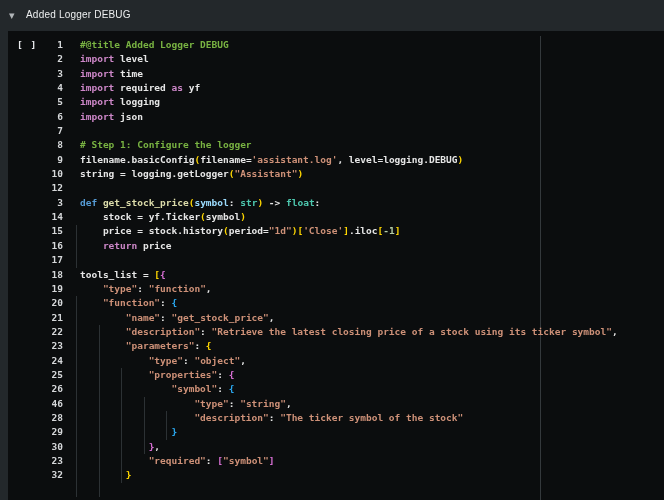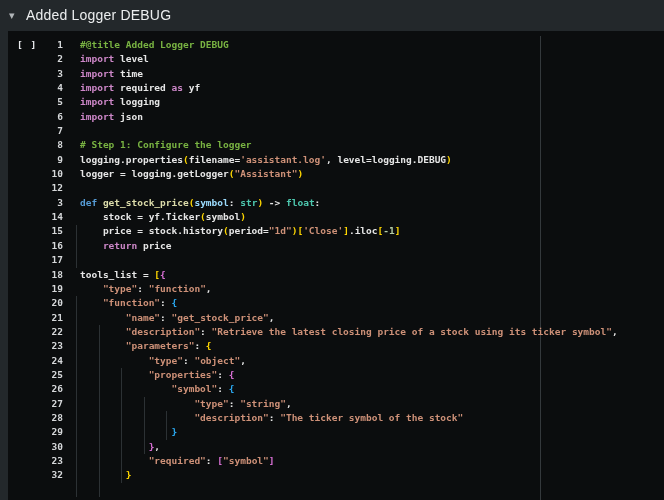--- a/index.html
+++ b/index.html
@@ -1,21 +1,21 @@
 <!DOCTYPE html>
 <html><head>
 <meta charset="utf-8">
 <style>
   html,body{margin:0;padding:0;background:#23282b;}
   #screen{position:relative;width:664px;height:500px;overflow:hidden;background:#23282b;
           font-family:"Liberation Sans", sans-serif;}
   
   #header{position:absolute;left:0;top:0;width:100%;height:31px;background:#23282b;cursor:pointer;}
   #collapse-arrow{position:absolute;left:9px;top:7px;font-size:11px;color:#b0b5b8;line-height:16px;}
-  #section-title{position:absolute;left:26px;top:5px;font-size:14px;font-weight:500;color:#eceeef;
+  #section-title{position:absolute;left:26px;top:5px;font-size:10px;font-weight:500;color:#eceeef;
                  letter-spacing:.2px;line-height:20px;}
   
   #code-cell{position:absolute;left:8px;top:31px;right:0;bottom:0;background:#0b0d0e;
              font-family:"DejaVu Sans Mono","Liberation Mono",monospace;font-size:9.5px;
              font-weight:bold;line-height:14.35px;padding-top:7px;box-sizing:border-box;}
   #ruler{position:absolute;left:532px;top:5px;bottom:0;width:1px;background:#34393c;}
   .guide{position:absolute;width:1px;background:#2c3134;}
   #run-indicator{position:absolute;left:9px;top:7px;height:14.35px;color:#e8eaed;letter-spacing:1px;}
   .line{position:relative;height:14.35px;white-space:pre;}
   .ln{position:absolute;left:0;top:0;width:55px;text-align:right;color:#d6d8da;}
@@ -58,38 +58,38 @@
 
     <div id="code-lines">
         <div class="line"><span class="ln">1</span><span class="lc"><span class="c-com">#@title Added Logger DEBUG</span></span></div>
         <div class="line"><span class="ln">2</span><span class="lc"><span class="c-kw">import</span><span class="c-def"> level</span></span></div>
         <div class="line"><span class="ln">3</span><span class="lc"><span class="c-kw">import</span><span class="c-def"> time</span></span></div>
         <div class="line"><span class="ln">4</span><span class="lc"><span class="c-kw">import</span><span class="c-def"> required </span><span class="c-kw">as</span><span class="c-def"> yf</span></span></div>
         <div class="line"><span class="ln">5</span><span class="lc"><span class="c-kw">import</span><span class="c-def"> logging</span></span></div>
         <div class="line"><span class="ln">6</span><span class="lc"><span class="c-kw">import</span><span class="c-def"> json</span></span></div>
         <div class="line"><span class="ln">7</span><span class="lc"></span></div>
         <div class="line"><span class="ln">8</span><span class="lc"><span class="c-com"># Step 1: Configure the logger</span></span></div>
-        <div class="line"><span class="ln">9</span><span class="lc"><span class="c-def">logging.properties</span><span class="c-b1">(</span><span class="c-def">filename=</span><span class="c-str">'assistant.log'</span><span class="c-def">, level=logging.DEBUG</span><span class="c-b1">)</span></span></div>
-        <div class="line"><span class="ln">10</span><span class="lc"><span class="c-def">logger = logging.getLogger</span><span class="c-b1">(</span><span class="c-str">"Assistant"</span><span class="c-b1">)</span></span></div>
+        <div class="line"><span class="ln">9</span><span class="lc"><span class="c-def">filename.basicConfig</span><span class="c-b1">(</span><span class="c-def">filename=</span><span class="c-str">'assistant.log'</span><span class="c-def">, level=logging.DEBUG</span><span class="c-b1">)</span></span></div>
+        <div class="line"><span class="ln">10</span><span class="lc"><span class="c-def">string = logging.getLogger</span><span class="c-b1">(</span><span class="c-str">"Assistant"</span><span class="c-b1">)</span></span></div>
         <div class="line"><span class="ln">12</span><span class="lc"></span></div>
         <div class="line"><span class="ln">3</span><span class="lc"><span class="c-kwb">def</span><span class="c-fn"> get_stock_price</span><span class="c-b1">(</span><span class="c-par">symbol</span><span class="c-def">: </span><span class="c-typ">str</span><span class="c-b1">)</span><span class="c-def"> -&gt; </span><span class="c-typ">float</span><span class="c-def">:</span></span></div>
         <div class="line"><span class="ln">14</span><span class="lc"><span class="c-def">    stock = yf.Ticker</span><span class="c-b1">(</span><span class="c-def">symbol</span><span class="c-b1">)</span></span></div>
         <div class="line"><span class="ln">15</span><span class="lc"><span class="c-def">    price = stock.history</span><span class="c-b1">(</span><span class="c-def">period=</span><span class="c-str">"1d"</span><span class="c-b1">)</span><span class="c-b1">[</span><span class="c-str">'Close'</span><span class="c-b1">]</span><span class="c-def">.iloc</span><span class="c-b1">[</span><span class="c-num">-1</span><span class="c-b1">]</span></span></div>
         <div class="line"><span class="ln">16</span><span class="lc"><span class="c-kw">    return</span><span class="c-def"> price</span></span></div>
         <div class="line"><span class="ln">17</span><span class="lc"></span></div>
         <div class="line"><span class="ln">18</span><span class="lc"><span class="c-def">tools_list = </span><span class="c-b1">[</span><span class="c-b2">{</span></span></div>
         <div class="line"><span class="ln">19</span><span class="lc"><span class="c-str">    "type"</span><span class="c-def">: </span><span class="c-str">"function"</span><span class="c-def">,</span></span></div>
         <div class="line"><span class="ln">20</span><span class="lc"><span class="c-str">    "function"</span><span class="c-def">: </span><span class="c-b3">{</span></span></div>
         <div class="line"><span class="ln">21</span><span class="lc"><span class="c-str">        "name"</span><span class="c-def">: </span><span class="c-str">"get_stock_price"</span><span class="c-def">,</span></span></div>
         <div class="line"><span class="ln">22</span><span class="lc"><span class="c-str">        "description"</span><span class="c-def">: </span><span class="c-str">"Retrieve the latest closing price of a stock using its ticker symbol"</span><span class="c-def">,</span></span></div>
         <div class="line"><span class="ln">23</span><span class="lc"><span class="c-str">        "parameters"</span><span class="c-def">: </span><span class="c-b1">{</span></span></div>
         <div class="line"><span class="ln">24</span><span class="lc"><span class="c-str">            "type"</span><span class="c-def">: </span><span class="c-str">"object"</span><span class="c-def">,</span></span></div>
         <div class="line"><span class="ln">25</span><span class="lc"><span class="c-str">            "properties"</span><span class="c-def">: </span><span class="c-b2">{</span></span></div>
         <div class="line"><span class="ln">26</span><span class="lc"><span class="c-str">                "symbol"</span><span class="c-def">: </span><span class="c-b3">{</span></span></div>
-        <div class="line"><span class="ln">27</span><span class="lc"><span class="c-str">                    "type"</span><span class="c-def">: </span><span class="c-str">"string"</span><span class="c-def">,</span></span></div>
+        <div class="line"><span class="ln">46</span><span class="lc"><span class="c-str">                    "type"</span><span class="c-def">: </span><span class="c-str">"string"</span><span class="c-def">,</span></span></div>
         <div class="line"><span class="ln">28</span><span class="lc"><span class="c-str">                    "description"</span><span class="c-def">: </span><span class="c-str">"The ticker symbol of the stock"</span></span></div>
         <div class="line"><span class="ln">29</span><span class="lc"><span class="c-b3">                }</span></span></div>
         <div class="line"><span class="ln">30</span><span class="lc"><span class="c-b2">            }</span><span class="c-def">,</span></span></div>
         <div class="line"><span class="ln">23</span><span class="lc"><span class="c-str">            "required"</span><span class="c-def">: </span><span class="c-b2">[</span><span class="c-str">"symbol"</span><span class="c-b2">]</span></span></div>
         <div class="line"><span class="ln">32</span><span class="lc"><span class="c-b1">        }</span></span></div>
       </div>
   </div>
 
 </div>
 

